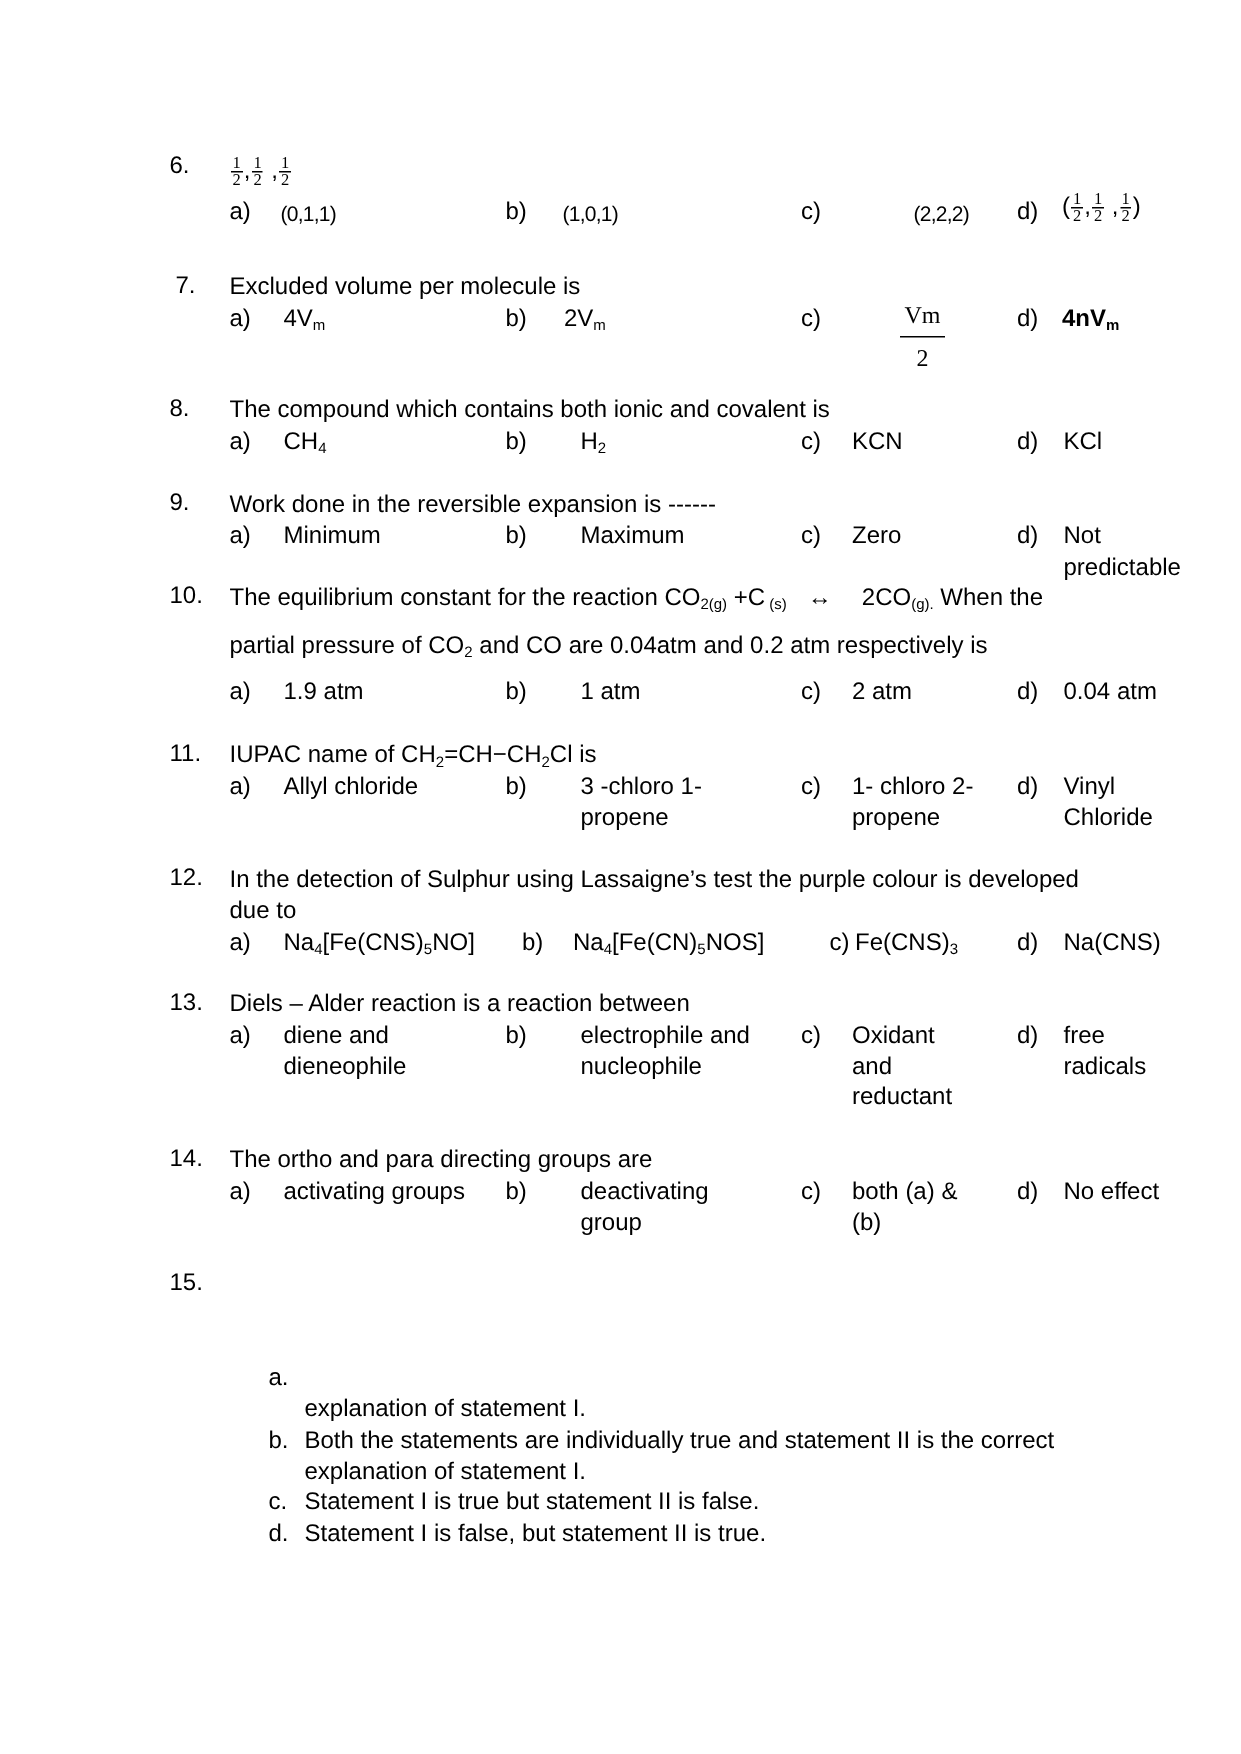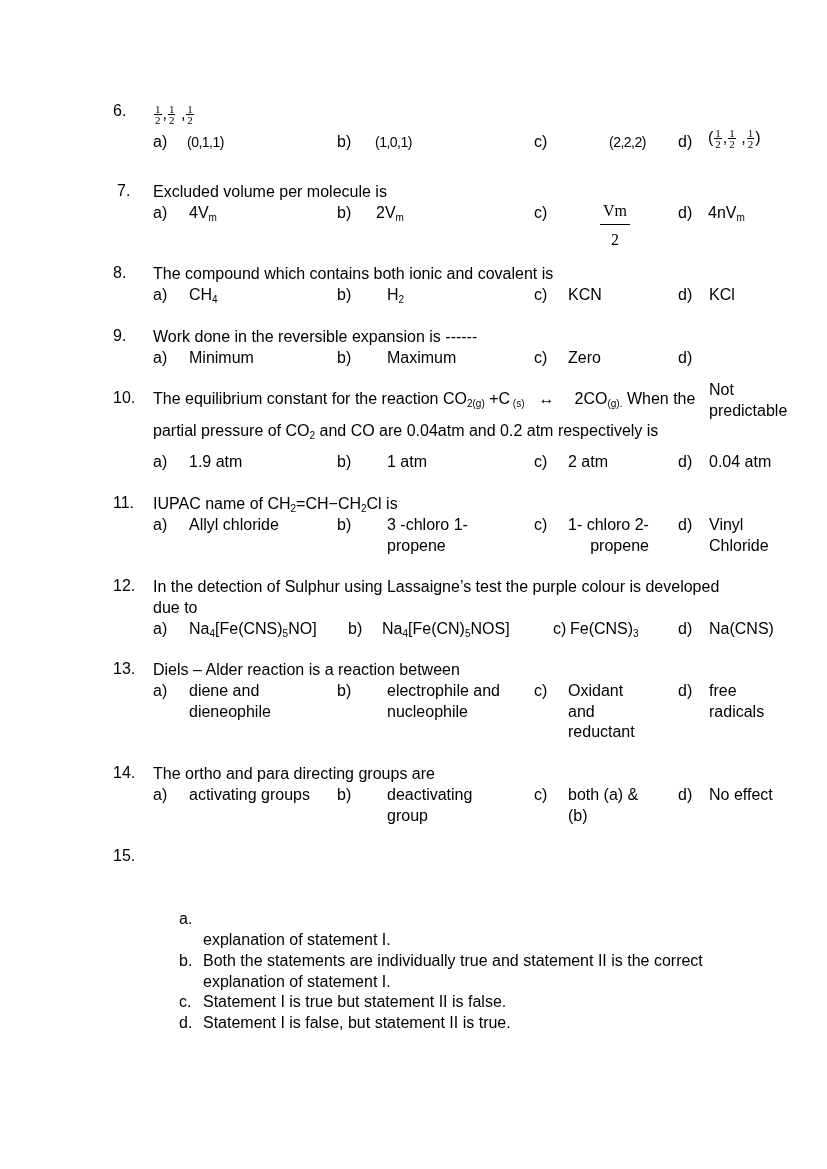--- a/index.html
+++ b/index.html
@@ -63,21 +63,21 @@
     </div>
   <div class="opt lc" style="top:21px;">
       <span class="olbl">c)</span>
     </div>
   <div class="vmfrac" style="top:18px;">
       <div class="n">Vm</div>
       <div class="d">2</div>
     </div>
   <div class="opt ld" style="top:21px;">
       <span class="olbl">d)</span>
-      <span class="oval" style="left:30px;"><span>4nV</span><sub>m</sub></span>
+      <span class="oval" style="left:30px;font-weight:bold;"><span>4nV</span><sub>m</sub></span>
     </div>
 </div>
 
 <div class="q" style="top:264px;">
   <div class="qnum">8.</div>
   <div class="qtext">The compound which contains both ionic and covalent is</div>
   <div class="opt la" style="top:21px;">
       <span class="olbl">a)</span>
       <span class="oval"><span>CH</span><sub>4</sub></span>
     </div>
@@ -105,21 +105,21 @@
   <div class="opt lb" style="top:21px;">
       <span class="olbl">b)</span>
       <span class="oval" style="left:50px;">Maximum</span>
     </div>
   <div class="opt lc" style="top:21px;">
       <span class="olbl">c)</span>
       <span class="oval" style="left:34px;">Zero</span>
     </div>
   <div class="opt ld" style="top:21px;">
       <span class="olbl">d)</span>
-      <span class="oval" style="left:31px;margin-top:32px;"><span>Not</span><br><span>predictable</span></span>
+      <span class="oval" style="left:31px;"><span>Not</span><br><span>predictable</span></span>
     </div>
 </div>
 
 <div class="q" style="top:389px;">
   <div class="qnum">10.</div>
   <div class="qtext">
     <span>The equilibrium constant for the reaction CO</span><sub>2(g)</sub><span> +C</span><sub> (s)</sub><span style="display:inline-block; width:14px;"></span><span>↔</span><span style="display:inline-block; width:20px;"></span><span>2CO</span><sub>(g).</sub><span> When the</span>
   </div>
   <div class="qtext" style="top:32px;">
     <span>partial pressure of CO</span><sub>2</sub><span> and CO are 0.04atm and 0.2 atm respectively is</span>
@@ -150,21 +150,21 @@
   <div class="opt la" style="top:21px;">
       <span class="olbl">a)</span>
       <span class="oval">Allyl chloride</span>
     </div>
   <div class="opt lb" style="top:21px;">
       <span class="olbl">b)</span>
       <span class="oval" style="left:50px;"><span>3 -chloro 1-</span><br><span>propene</span></span>
     </div>
   <div class="opt lc" style="top:21px;">
       <span class="olbl">c)</span>
-      <span class="oval" style="left:34px;text-align:right;"><span>1- chloro 2-</span><br><span>propene</span></span>
+      <span class="oval" style="left:34px;"><span>1- chloro 2-</span><br><span>propene</span></span>
     </div>
   <div class="opt ld" style="top:21px;">
       <span class="olbl">d)</span>
       <span class="oval" style="left:31px;"><span>Vinyl</span><br><span>Chloride</span></span>
     </div>
 </div>
 
 <div class="q" style="top:577px;">
   <div class="qnum">12.</div>
   <div class="qtext"><span>In the detection of Sulphur  using Lassaigne’s test the purple colour is developed</span><br><span>due to</span></div>

